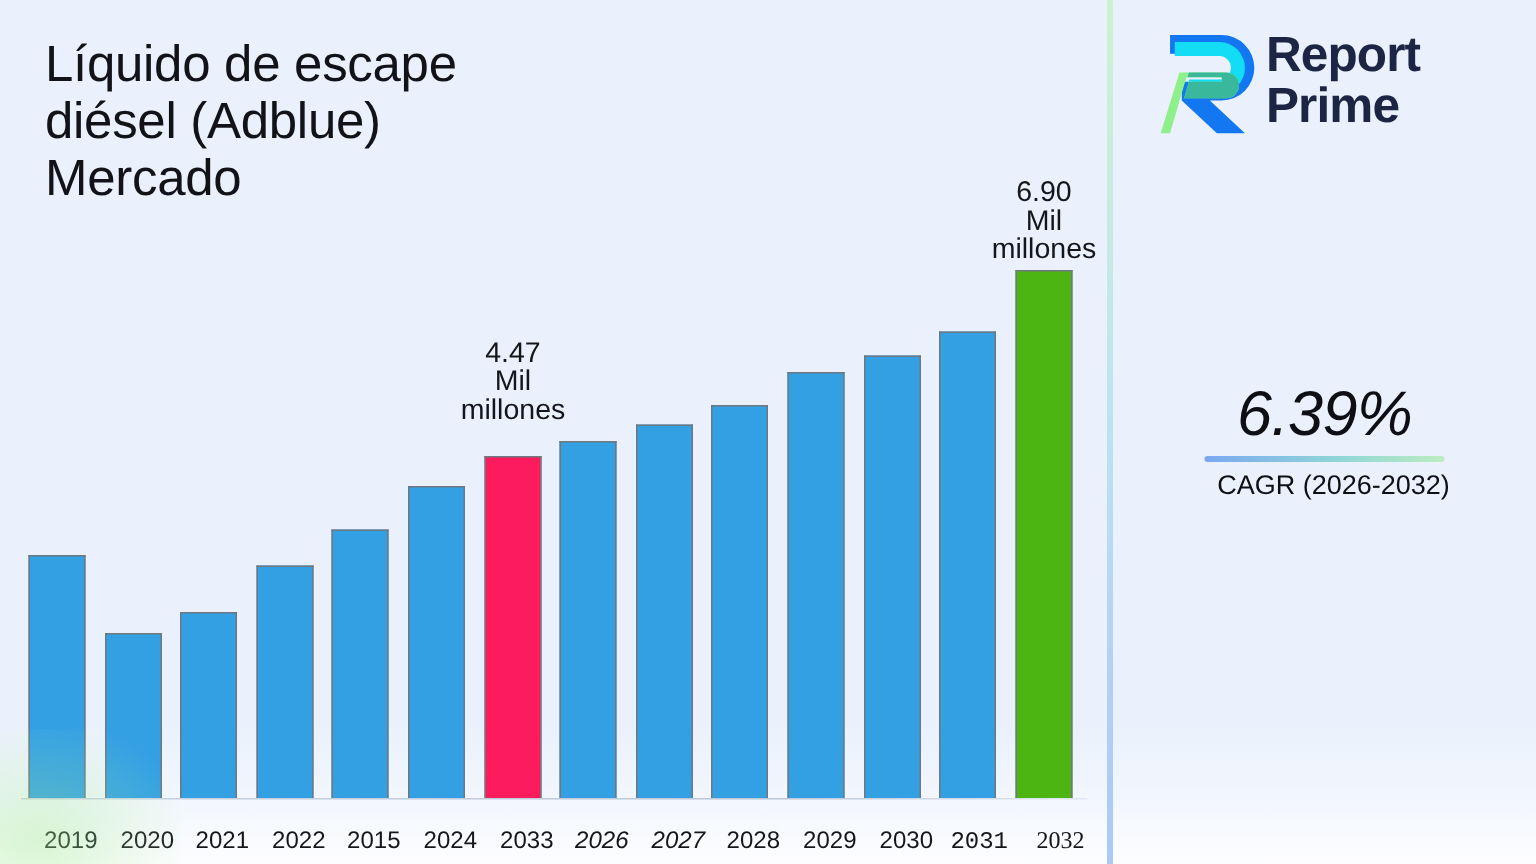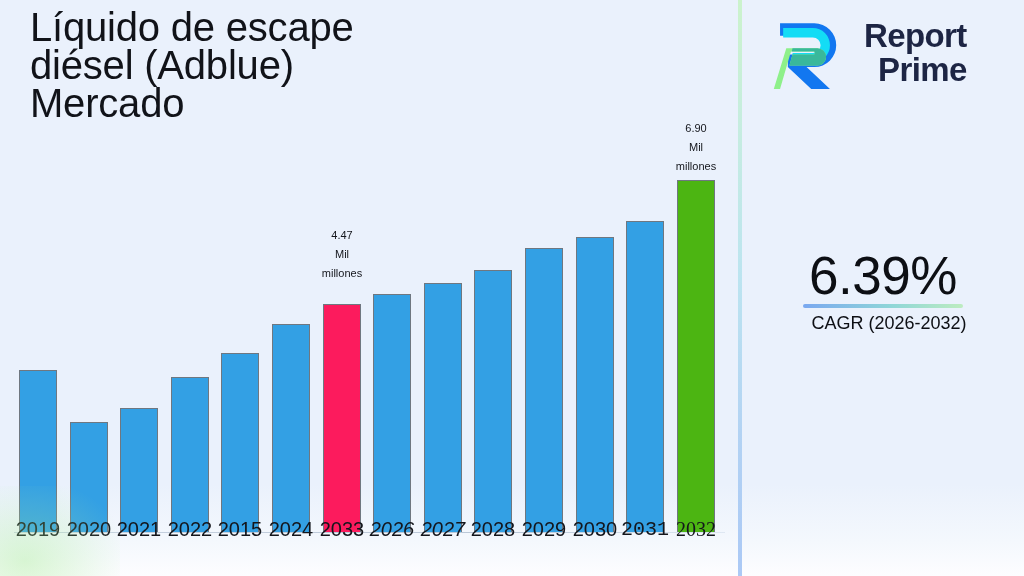--- a/index.html
+++ b/index.html
@@ -23,23 +23,23 @@
   }
 
   
   #chart-panel {
     position: absolute;
     left: 0; top: 0;
     width: 740px; height: 576px;
   }
   #chart-title {
     position: absolute;
-    left: 30px; top: 8px;
+    left: 30px; top: 24px;
     width: 430px;
-    font-size: 40px;
+    font-size: 34px;
     line-height: 38px;
     color: #111319;
     letter-spacing: -0.2px;
     white-space: pre-line;
   }
   #plot-area {
     position: absolute;
     left: 0; top: 0;
     width: 740px; height: 576px;
   }
@@ -56,31 +56,31 @@
   #axis-line {
     position: absolute;
     left: 14px;
     top: 532px;
     width: 711px;
     height: 1px;
     background: linear-gradient(to right, #c9d4e2, #b9c6d6 70%, #dfe8f3);
   }
   .tick-label {
     position: absolute;
-    top: 518px;
+    top: 552px;
     width: 54px;
-    text-align: center;
-    font-size: 20px;
+    text-align: right;
+    font-size: 16px;
     color: #14161c;
   }
   .value-label {
     position: absolute;
     width: 96px;
     text-align: center;
-    font-size: 11px;
+    font-size: 19px;
     line-height: 19px;
     color: #14161c;
     white-space: pre-line;
   }
 
   
   #divider {
     position: absolute;
     left: 738px; top: 0;
     width: 4px; height: 576px;
@@ -99,41 +99,41 @@
     left: 24px; top: 10px;
     width: 250px; height: 86px;
     display: flex;
     align-items: center;
   }
   #logo-mark {
     width: 78px; height: 78px;
     flex: 0 0 auto;
   }
   #logo-text {
-    margin-left: 20px;
+    margin-left: 0;
     font-size: 33px;
     font-weight: bold;
     line-height: 34px;
     color: #1d2544;
     letter-spacing: -0.6px;
     white-space: pre-line;
-    text-align: right;
   }
 
   #cagr-block {
     position: absolute;
     left: 0; top: 252px;
     width: 282px;
     text-align: center;
   }
   #cagr-value {
-    font-size: 53px;
+    font-size: 42px;
     color: #0d0f14;
     letter-spacing: -0.5px;
     line-height: 48px;
+    font-style: italic;
   }
   #cagr-rule {
     width: 160px;
     height: 4px;
     margin: 4px auto 3px auto;
     background: linear-gradient(to right, #7aa8f0 0%, #8fd6d8 55%, #bdecc0 100%);
     border-radius: 2px;
   }
   #cagr-caption {
     font-size: 18px;

